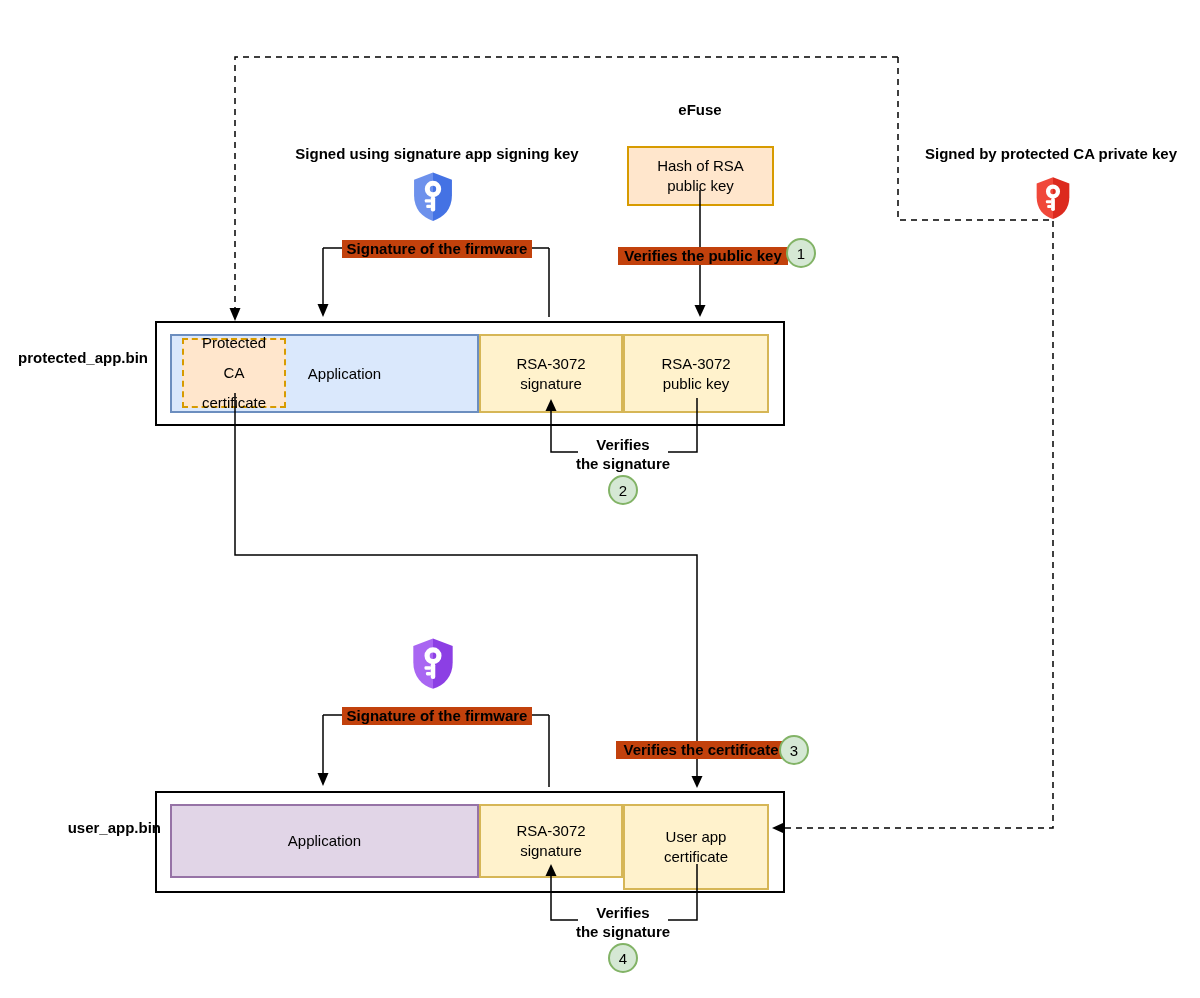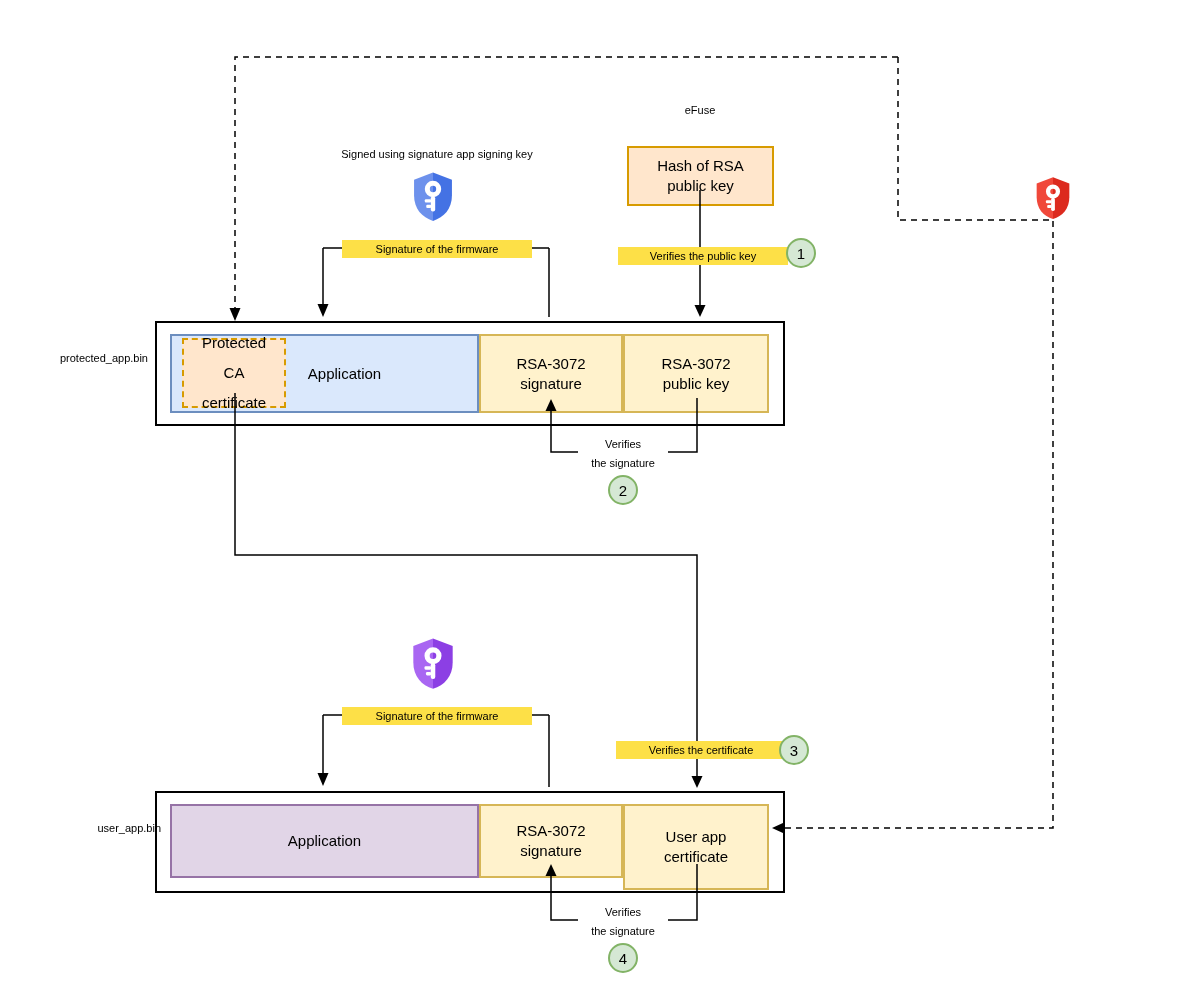--- a/index.html
+++ b/index.html
@@ -16,22 +16,22 @@
   }
   .canvas svg.wires{position:absolute;left:0;top:0;z-index:2;pointer-events:none;}
   .box{position:absolute;box-sizing:border-box;display:flex;align-items:center;justify-content:center;
        text-align:center;font-size:15px;line-height:20px;z-index:1;white-space:pre-line;margin-top:16px;}
   .outer{background:#fff;border:2px solid #000;z-index:0;}
   .yellow{background:var(--box-yellow);border:2px solid var(--box-yellow-border);}
   .blue{background:var(--box-blue);border:2px solid var(--box-blue-border);}
   .purple{background:var(--box-purple);border:2px solid var(--box-purple-border);}
   .orange{background:var(--box-orange);border:2px solid var(--box-orange-border);}
   .dashedb{border-style:dashed;}
-  .lbl{position:absolute;font-size:11px;line-height:18px;text-align:center;z-index:3;white-space:pre-line;}
-  .bgw{background:#fde047;padding:0 2px;}
+  .lbl{position:absolute;font-size:15px;line-height:18px;text-align:center;z-index:3;white-space:pre-line;font-weight:bold;}
+  .bgw{background:#c2410c;padding:0 2px;}
   .rt{text-align:right;}
   .step{position:absolute;width:30px;height:30px;border-radius:50%;
         background:var(--step-circle);border:2px solid var(--step-circle-border);
         box-sizing:border-box;display:flex;align-items:center;justify-content:center;
         font-size:15px;z-index:3;}
   .shield{position:absolute;z-index:3;}
   .cacert{line-height:30px;}
 </style>
 </head>
 <body>
@@ -91,20 +91,21 @@
       <polygon points="691.5,776 702.5,776 697,788"></polygon>
       <polygon points="317.5,773 328.5,773 323,786"></polygon>
       <polygon points="545.5,876 556.5,876 551,864"></polygon>
     </g>
   </svg>
 
   <div class="lbl" style="left:650px;top:101px;width:100px;">eFuse</div>
   <div class="lbl rt" style="left:0;top:349px;width:148px;">protected_app.bin</div>
   <div class="lbl rt" style="left:0;top:819px;width:130px;padding-left:31px;">user_app.bin</div>
   <div class="lbl" style="left:287px;top:145px;width:300px;">Signed using signature app signing key</div>
+  <div class="lbl" style="left:901px;top:145px;width:300px;">Signed by protected CA private key</div>
   <div class="lbl bgw" style="left:342px;top:240px;width:186px;">Signature of the firmware</div>
   <div class="lbl bgw" style="left:342px;top:707px;width:186px;">Signature of the firmware</div>
   <div class="lbl bgw" style="left:618px;top:247px;width:166px;">Verifies the public key</div>
   <div class="lbl" style="left:573px;top:435px;width:100px;line-height:19px;">Verifies
 the signature</div>
   <div class="lbl bgw" style="left:616px;top:741px;width:166px;">Verifies the certificate</div>
   <div class="lbl" style="left:573px;top:903px;width:100px;line-height:19px;">Verifies
 the signature</div>
 
   <div class="step" style="left:786px;top:238px;">1</div>

